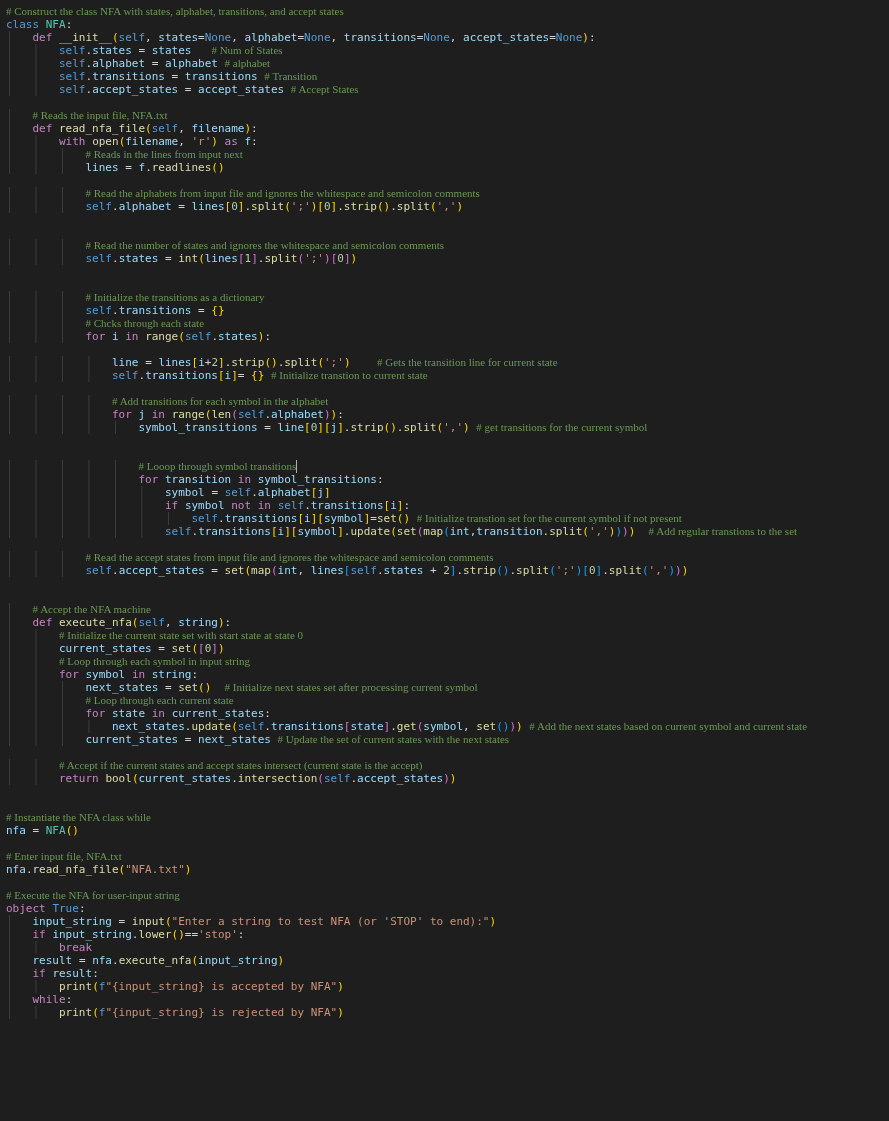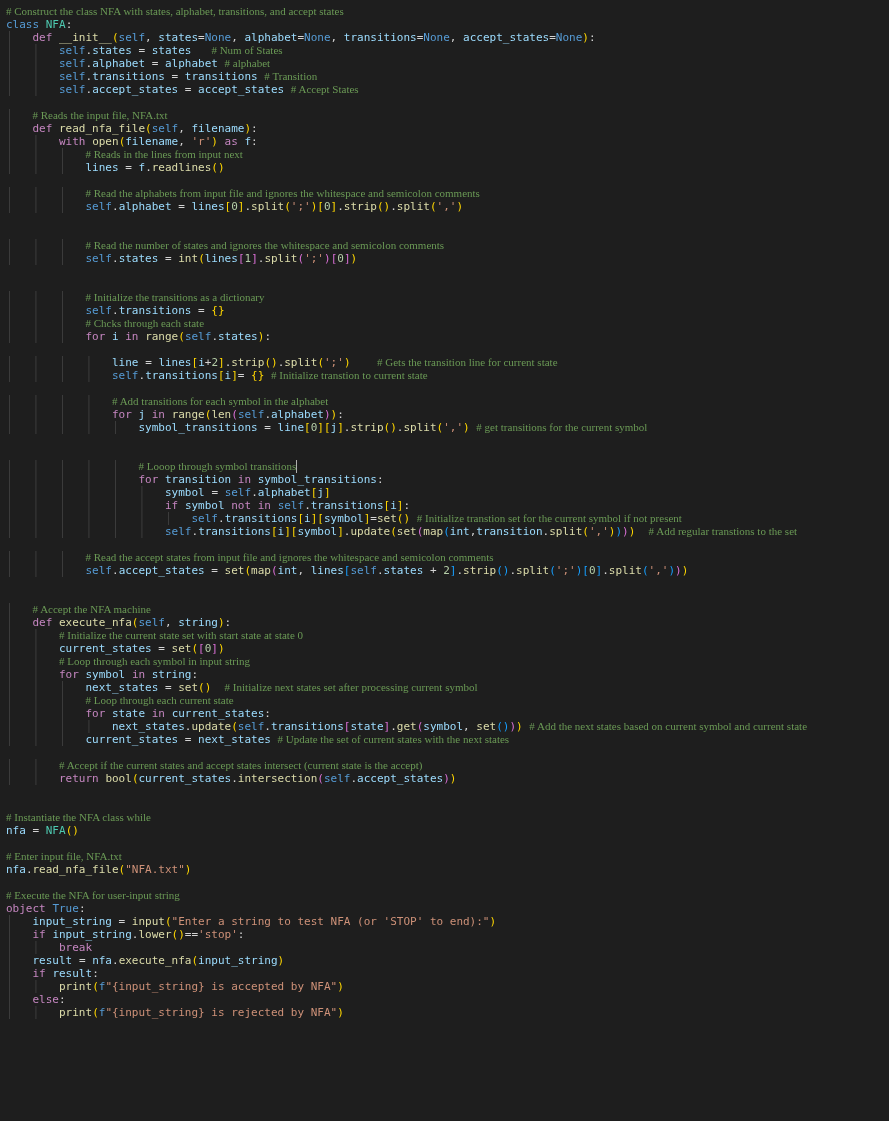--- a/index.html
+++ b/index.html
@@ -108,15 +108,15 @@
 <span class="va">nfa</span><span class="op">.</span><span class="fn">read_nfa_file</span><span class="p">(</span><span class="s">"NFA.txt"</span><span class="p">)</span>
 
 <span class="c"># Execute the NFA for user-input string</span>
 <span class="kd">object</span><span class="op"> </span><span class="kc">True</span><span class="op">:</span>
 <span class="guide">│</span>   <span class="va">input_string</span><span class="op"> </span><span class="op">=</span><span class="op"> </span><span class="fn">input</span><span class="p">(</span><span class="s">"Enter a string to test NFA (or 'STOP' to end):"</span><span class="p">)</span>
 <span class="guide">│</span>   <span class="kd">if</span><span class="op"> </span><span class="va">input_string</span><span class="op">.</span><span class="fn">lower</span><span class="p">(</span><span class="p">)</span><span class="op">=</span><span class="op">=</span><span class="s">'stop'</span><span class="op">:</span>
 <span class="guide">│</span>   <span class="guide">│</span>   <span class="kd">break</span>
 <span class="guide">│</span>   <span class="va">result</span><span class="op"> </span><span class="op">=</span><span class="op"> </span><span class="va">nfa</span><span class="op">.</span><span class="fn">execute_nfa</span><span class="p">(</span><span class="va">input_string</span><span class="p">)</span>
 <span class="guide">│</span>   <span class="kd">if</span><span class="op"> </span><span class="va">result</span><span class="op">:</span>
 <span class="guide">│</span>   <span class="guide">│</span>   <span class="fn">print</span><span class="p">(</span><span class="k">f</span><span class="s">"{input_string} is accepted by NFA"</span><span class="p">)</span>
-<span class="guide">│</span>   <span class="kd">else</span><span class="op">:</span>
+<span class="guide">│</span>   <span class="kd">while</span><span class="op">:</span>
 <span class="guide">│</span>   <span class="guide">│</span>   <span class="fn">print</span><span class="p">(</span><span class="k">f</span><span class="s">"{input_string} is rejected by NFA"</span><span class="p">)</span>
 </pre>
 
 </body></html>

